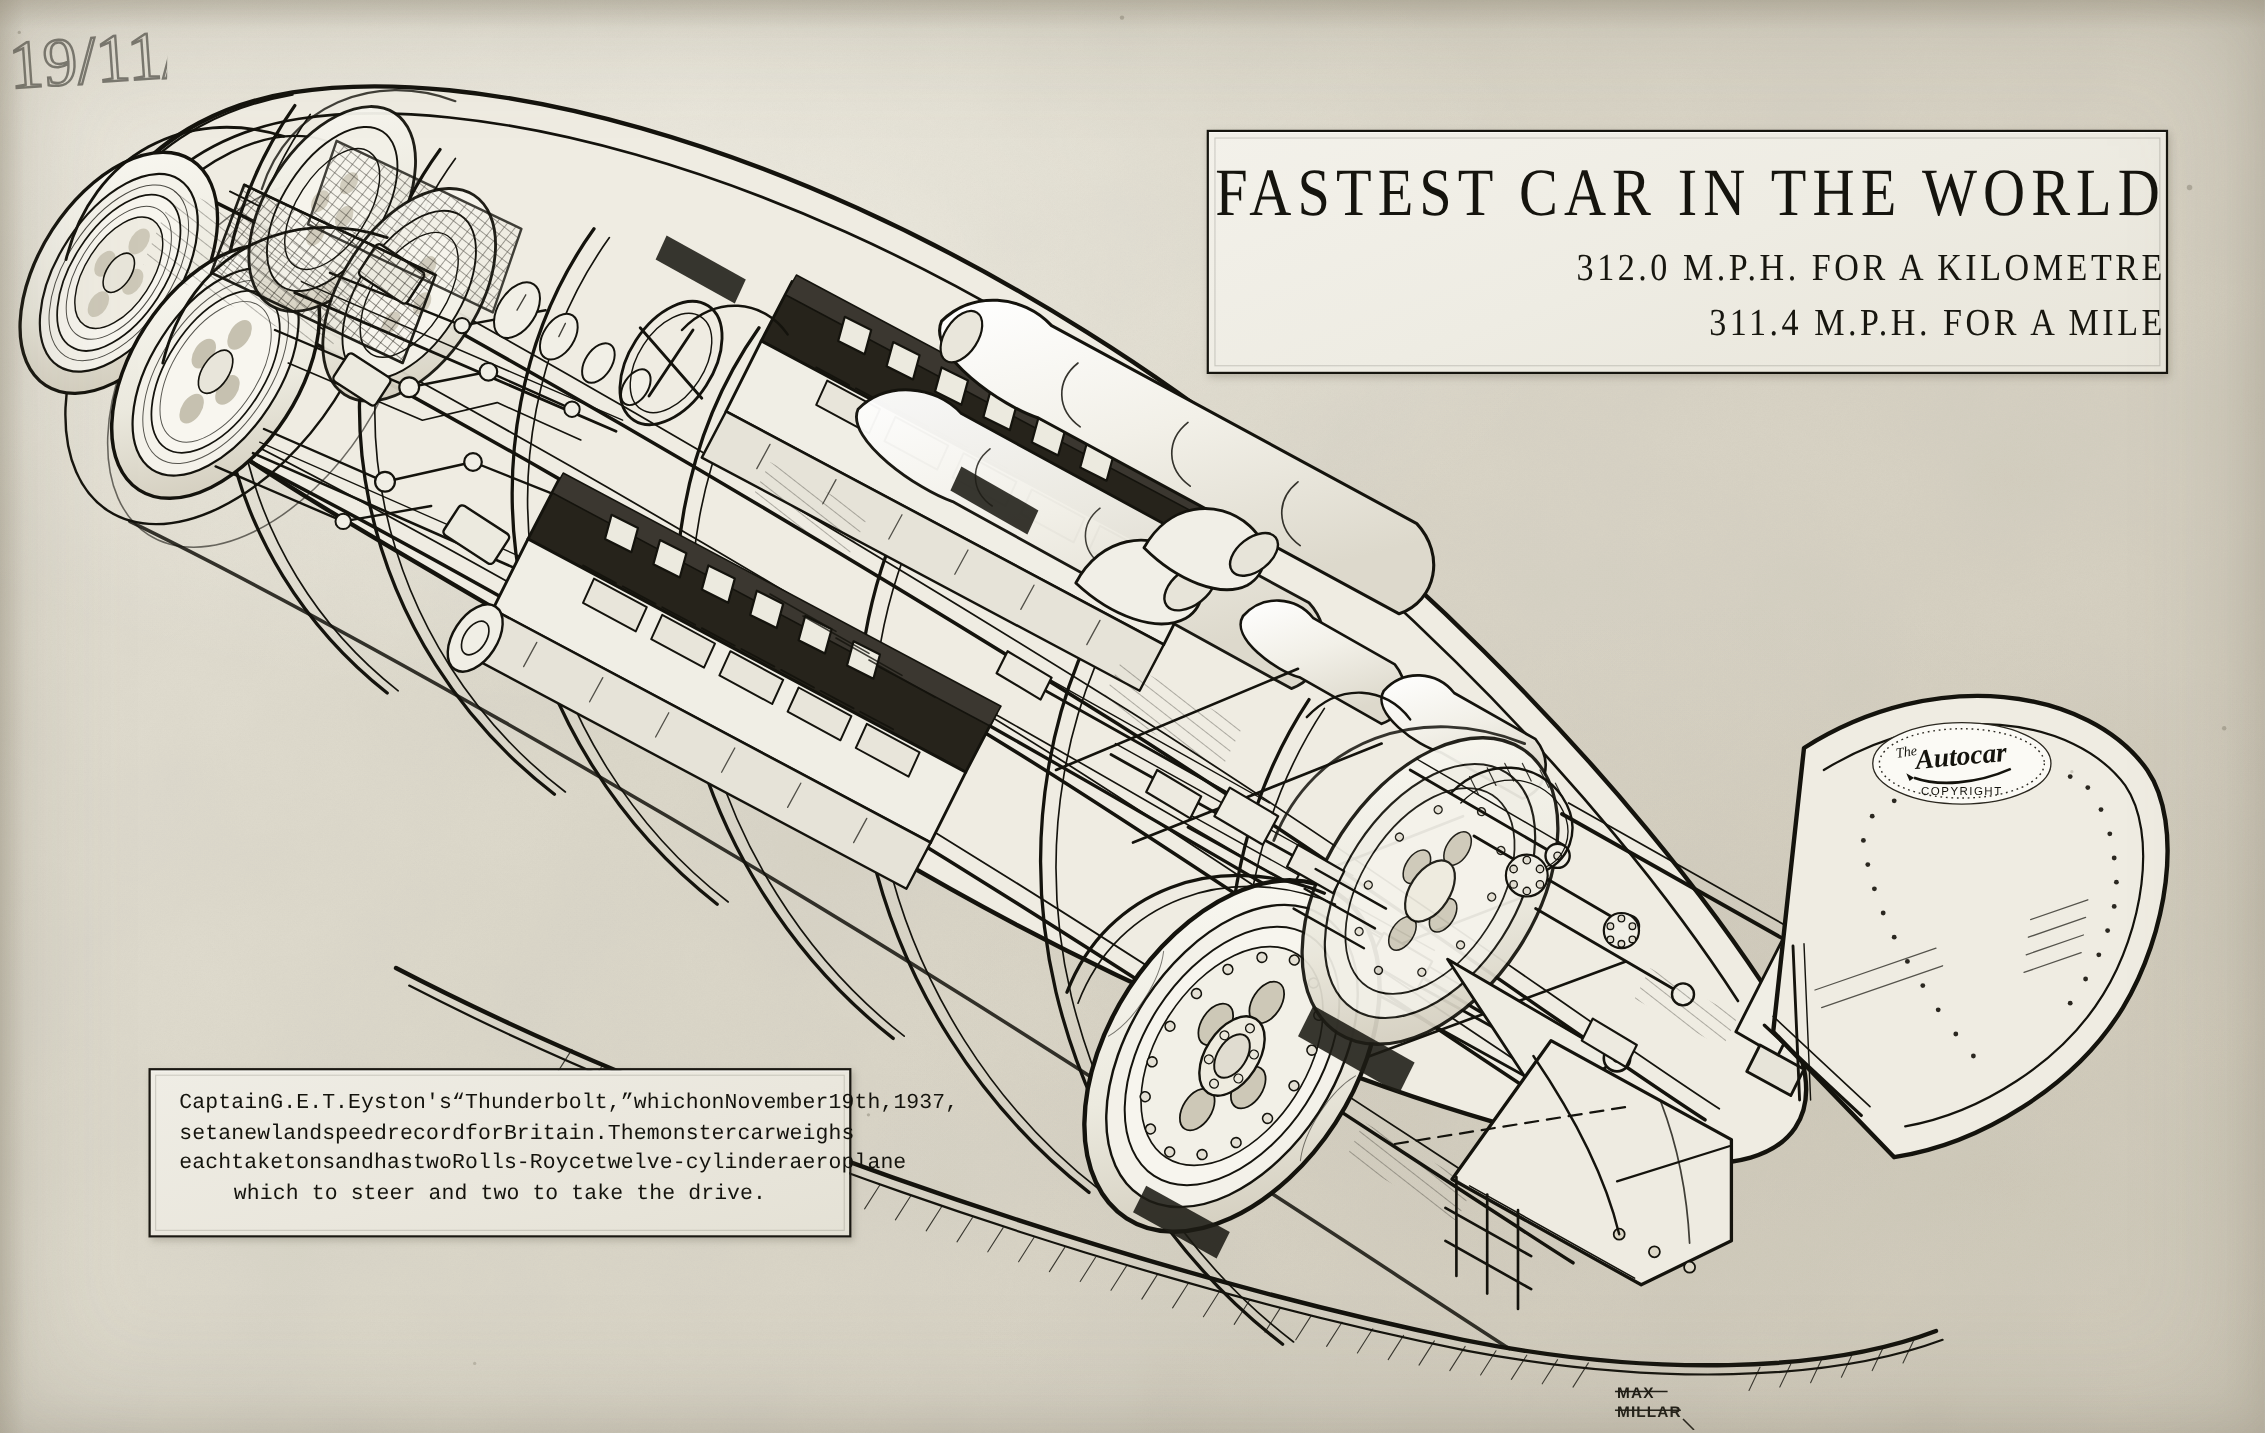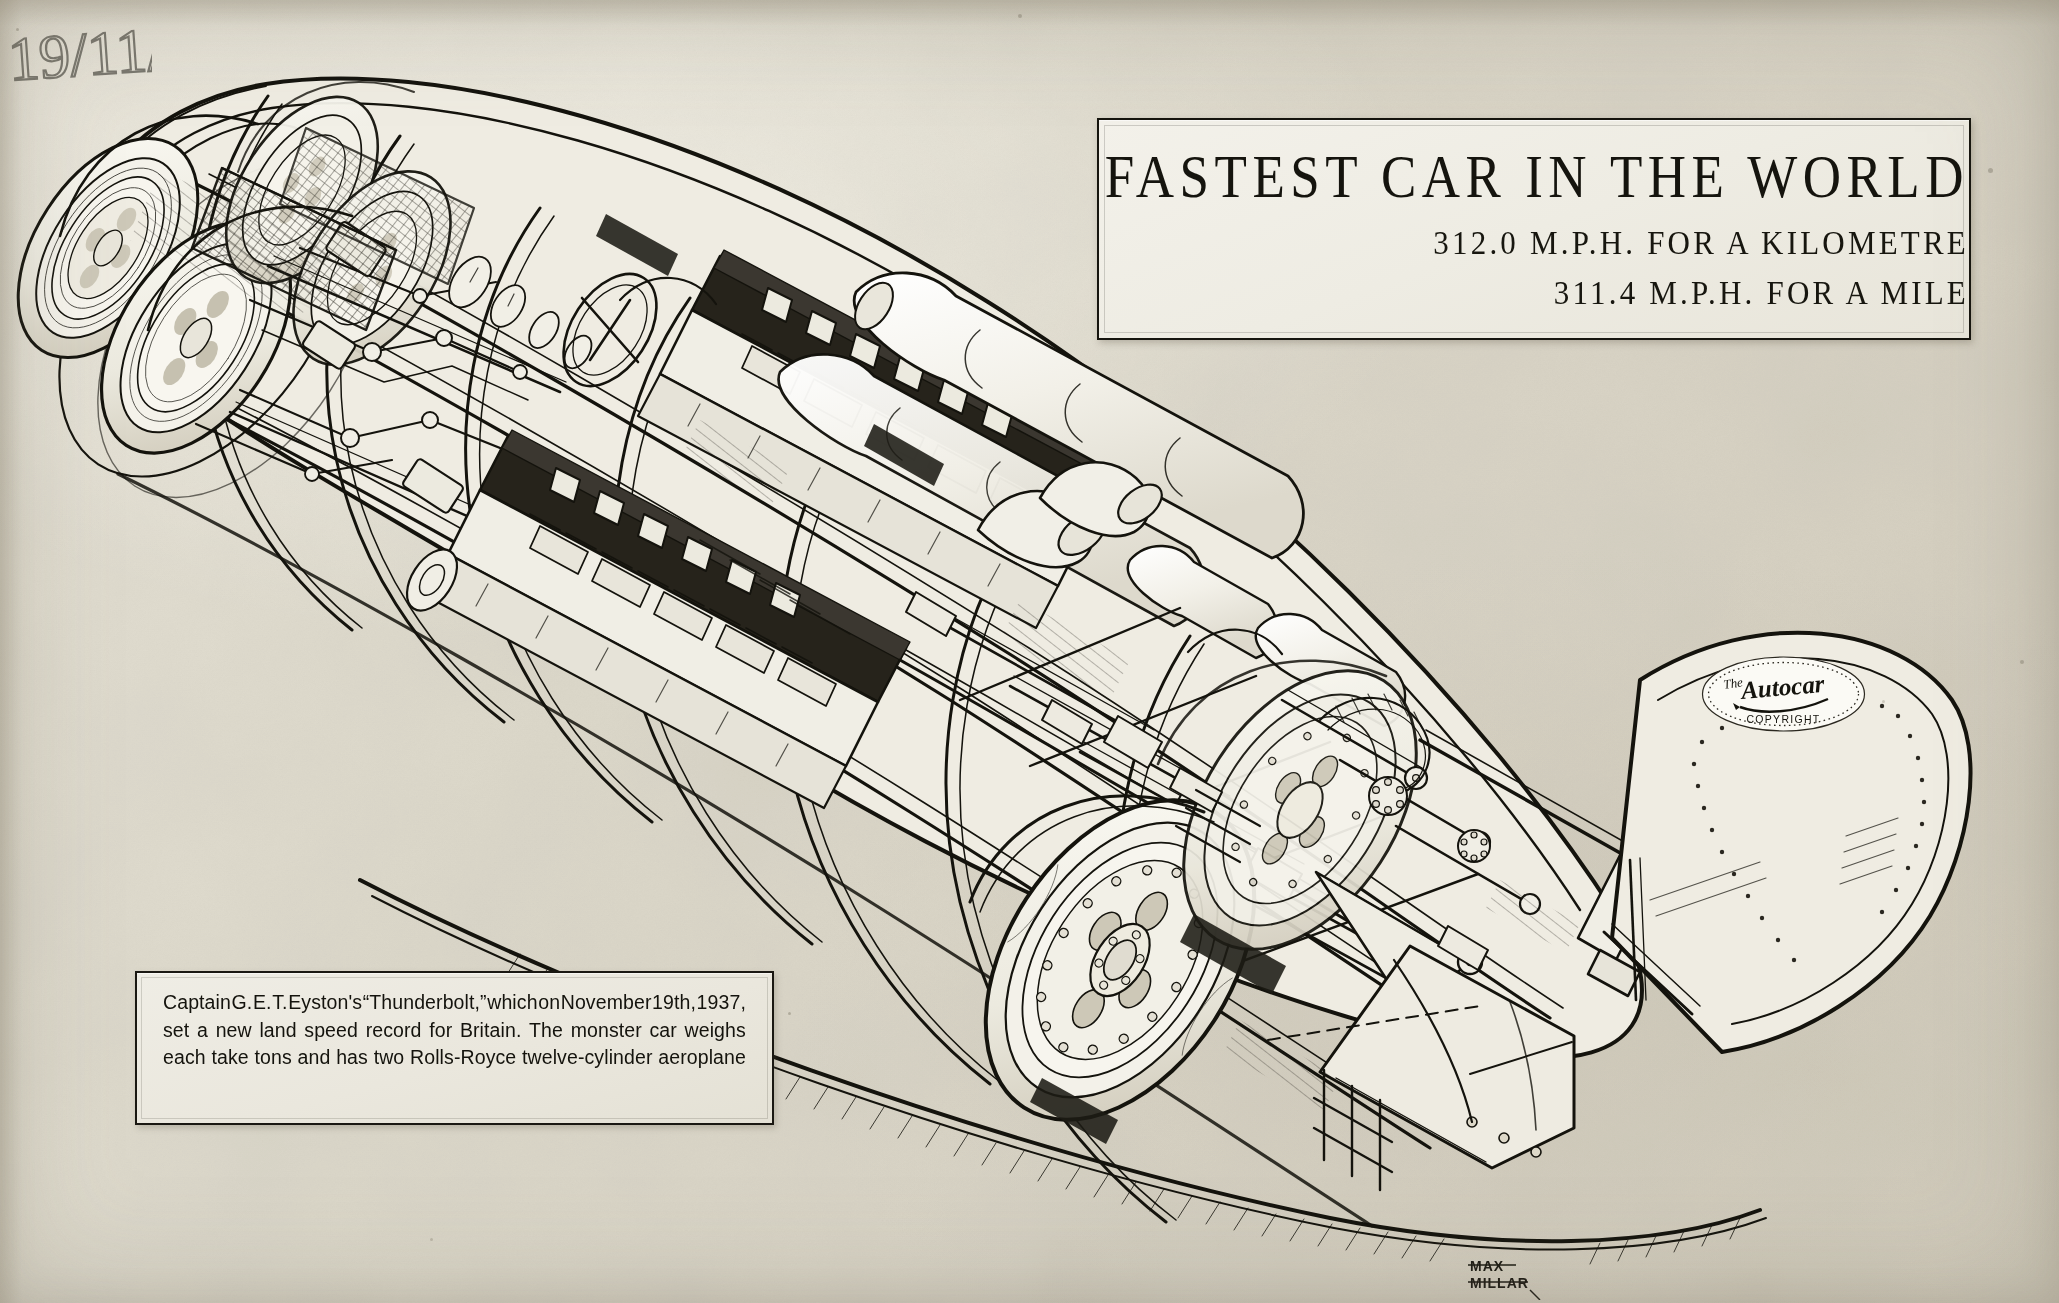--- a/index.html
+++ b/index.html
@@ -79,21 +79,21 @@
     box-shadow:0 1px 0 rgba(255,255,255,.55) inset,
                2px 3px 6px rgba(90,84,66,.26);
     padding:16px 26px 0 26px;
     box-sizing:border-box;
   }
   #caption-box::after{
     content:"";position:absolute;inset:4px;border:1px solid rgba(30,28,20,.16);
     pointer-events:none;
   }
   .cap-line{
-    font-family:Liberation Sans, sans-serif;
+    font-family:Liberation Mono, monospace;
     font-size:19.5px;color:#14130d;line-height:27.5px;
     white-space:nowrap;letter-spacing:.1px;
   }
   .cap-line.j{display:flex;justify-content:space-between;}
   .cap-line.c{text-align:center;display:block;}
 
   
   #autocar-stamp{
     position:absolute;left:1700px;top:655px;width:167px;height:78px;
   }
@@ -861,20 +861,21 @@
         <span>each</span>
         <span>take</span>
         <span>tons</span>
         <span>and</span>
         <span>has</span>
         <span>two</span>
         <span>Rolls-Royce</span>
         <span>twelve-cylinder</span>
         <span>aeroplane</span>
       </div>
+    <div class="cap-line c">which to steer and two to take the drive.</div>
   </div>
 
   <div id="autocar-stamp">
     <svg viewBox="0 0 167 78">
       <ellipse cx="83.5" cy="39" rx="81" ry="37" fill="#fbfaf5" stroke="#2b2820" stroke-width="1.2"></ellipse>
       <ellipse cx="83.5" cy="39" rx="75" ry="31.5" fill="none" stroke="#2b2820" stroke-width="1.3" stroke-dasharray="1.6 3.4"></ellipse>
       <text x="24" y="34" font-family="'Liberation Serif',serif" font-size="13" font-style="italic" fill="#14130d" transform="rotate(-8 24 34)">The</text>
       <text x="42" y="44" font-family="'Liberation Serif',serif" font-size="25" font-style="italic" font-weight="bold" fill="#14130d" transform="rotate(-5 42 44)">Autocar</text>
       <path d="M 40 52 C 62 60 96 58 128 44" stroke="#14130d" stroke-width="2.4" fill="none"></path>
       <path d="M 40 52 L 33 48 L 36 55 Z" fill="#14130d" stroke="none"></path>

